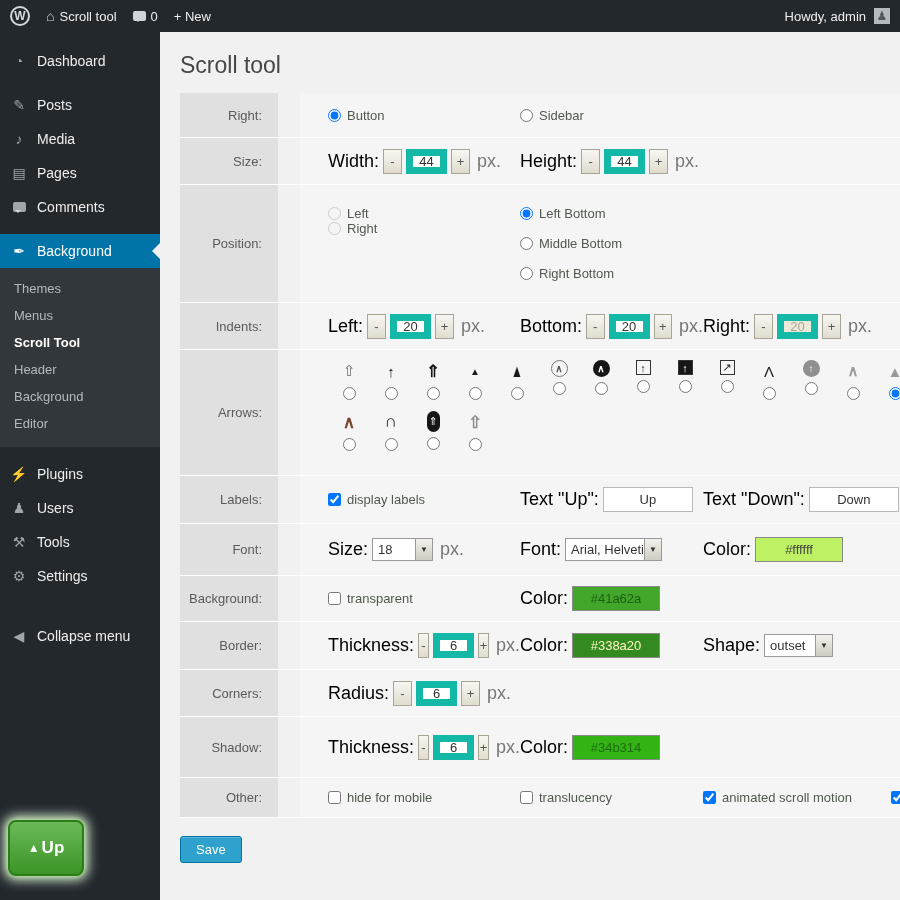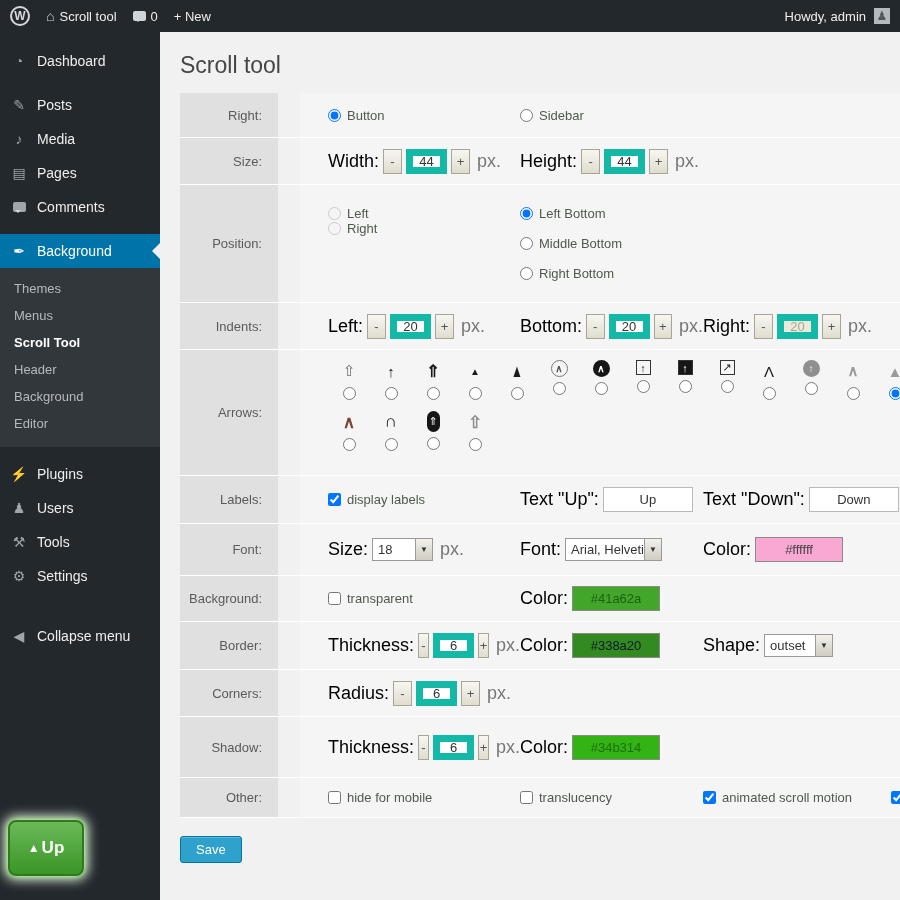--- a/index.html
+++ b/index.html
@@ -352,21 +352,21 @@
         </div>
         <div class="col2">
           <span class="slabel">Font:</span>
           <span class="sel w95">
             <span class="sel-text">Arial, Helvetica</span>
             <span class="sel-btn">▼</span>
           </span>
         </div>
         <div class="col3">
           <span class="slabel">Color:</span>
-          <input class="swatch" value="#ffffff" style="background-color: #f9a8d4; color: rgb(68, 68, 68);">
+          <input class="swatch" value="#ffffff" style="background-color: #bef264; color: rgb(68, 68, 68);">
         </div>
       </div>
     </div>
 
     <div class="frow h46">
       <div class="flabel">Background:</div>
       <div class="fbody">
         <div class="col1">
           <label class="opt">
             <input type="checkbox" style="">
@@ -385,21 +385,21 @@
       <div class="fbody">
         <div class="col1">
           <span class="slabel">Thickness:</span>
           <span class="step">-</span>
           <input class="num" value="6" style="">
           <span class="step">+</span>
           <span class="unit">px.</span>
         </div>
         <div class="col2">
           <span class="slabel">Color:</span>
-          <input class="swatch" value="#338a20" style="background-color: rgb(51, 138, 32); color: #0f172a;">
+          <input class="swatch" value="#338a20" style="background-color: rgb(51, 138, 32); color: #fef9c3;">
         </div>
         <div class="col3">
           <span class="slabel">Shape:</span>
           <span class="sel w70">
             <span class="sel-text">outset</span>
             <span class="sel-btn">▼</span>
           </span>
         </div>
       </div>
     </div>

